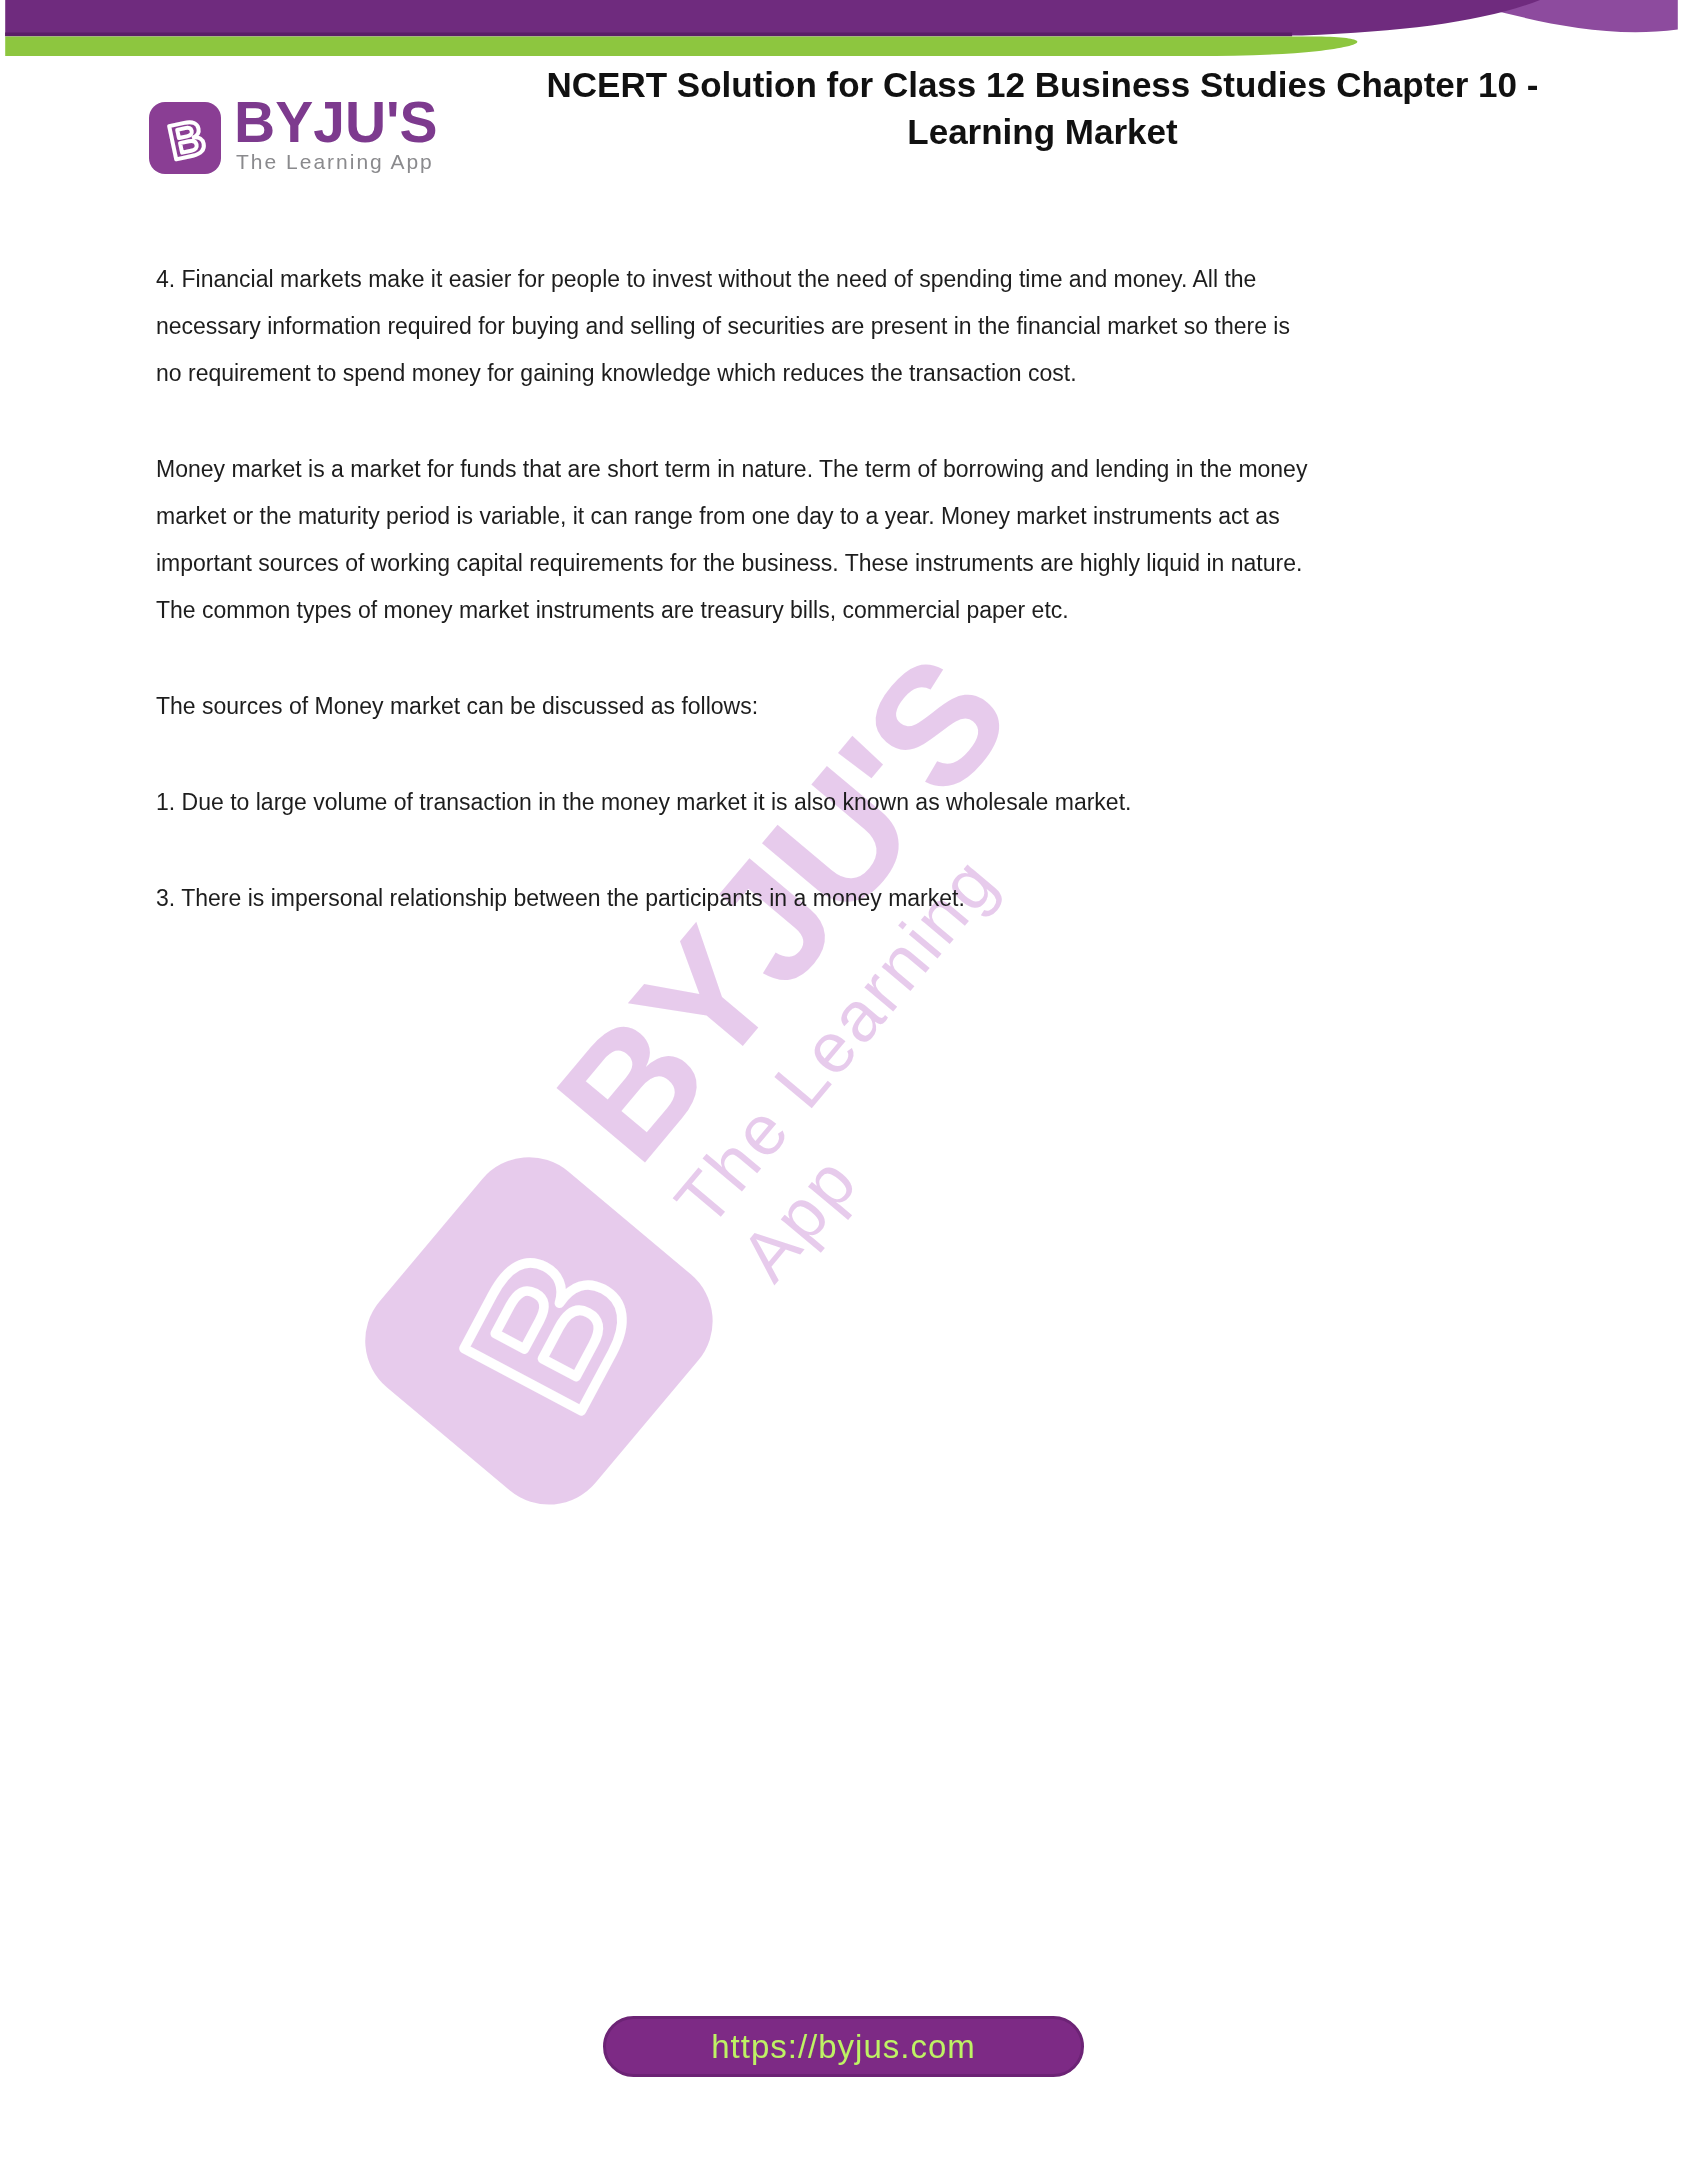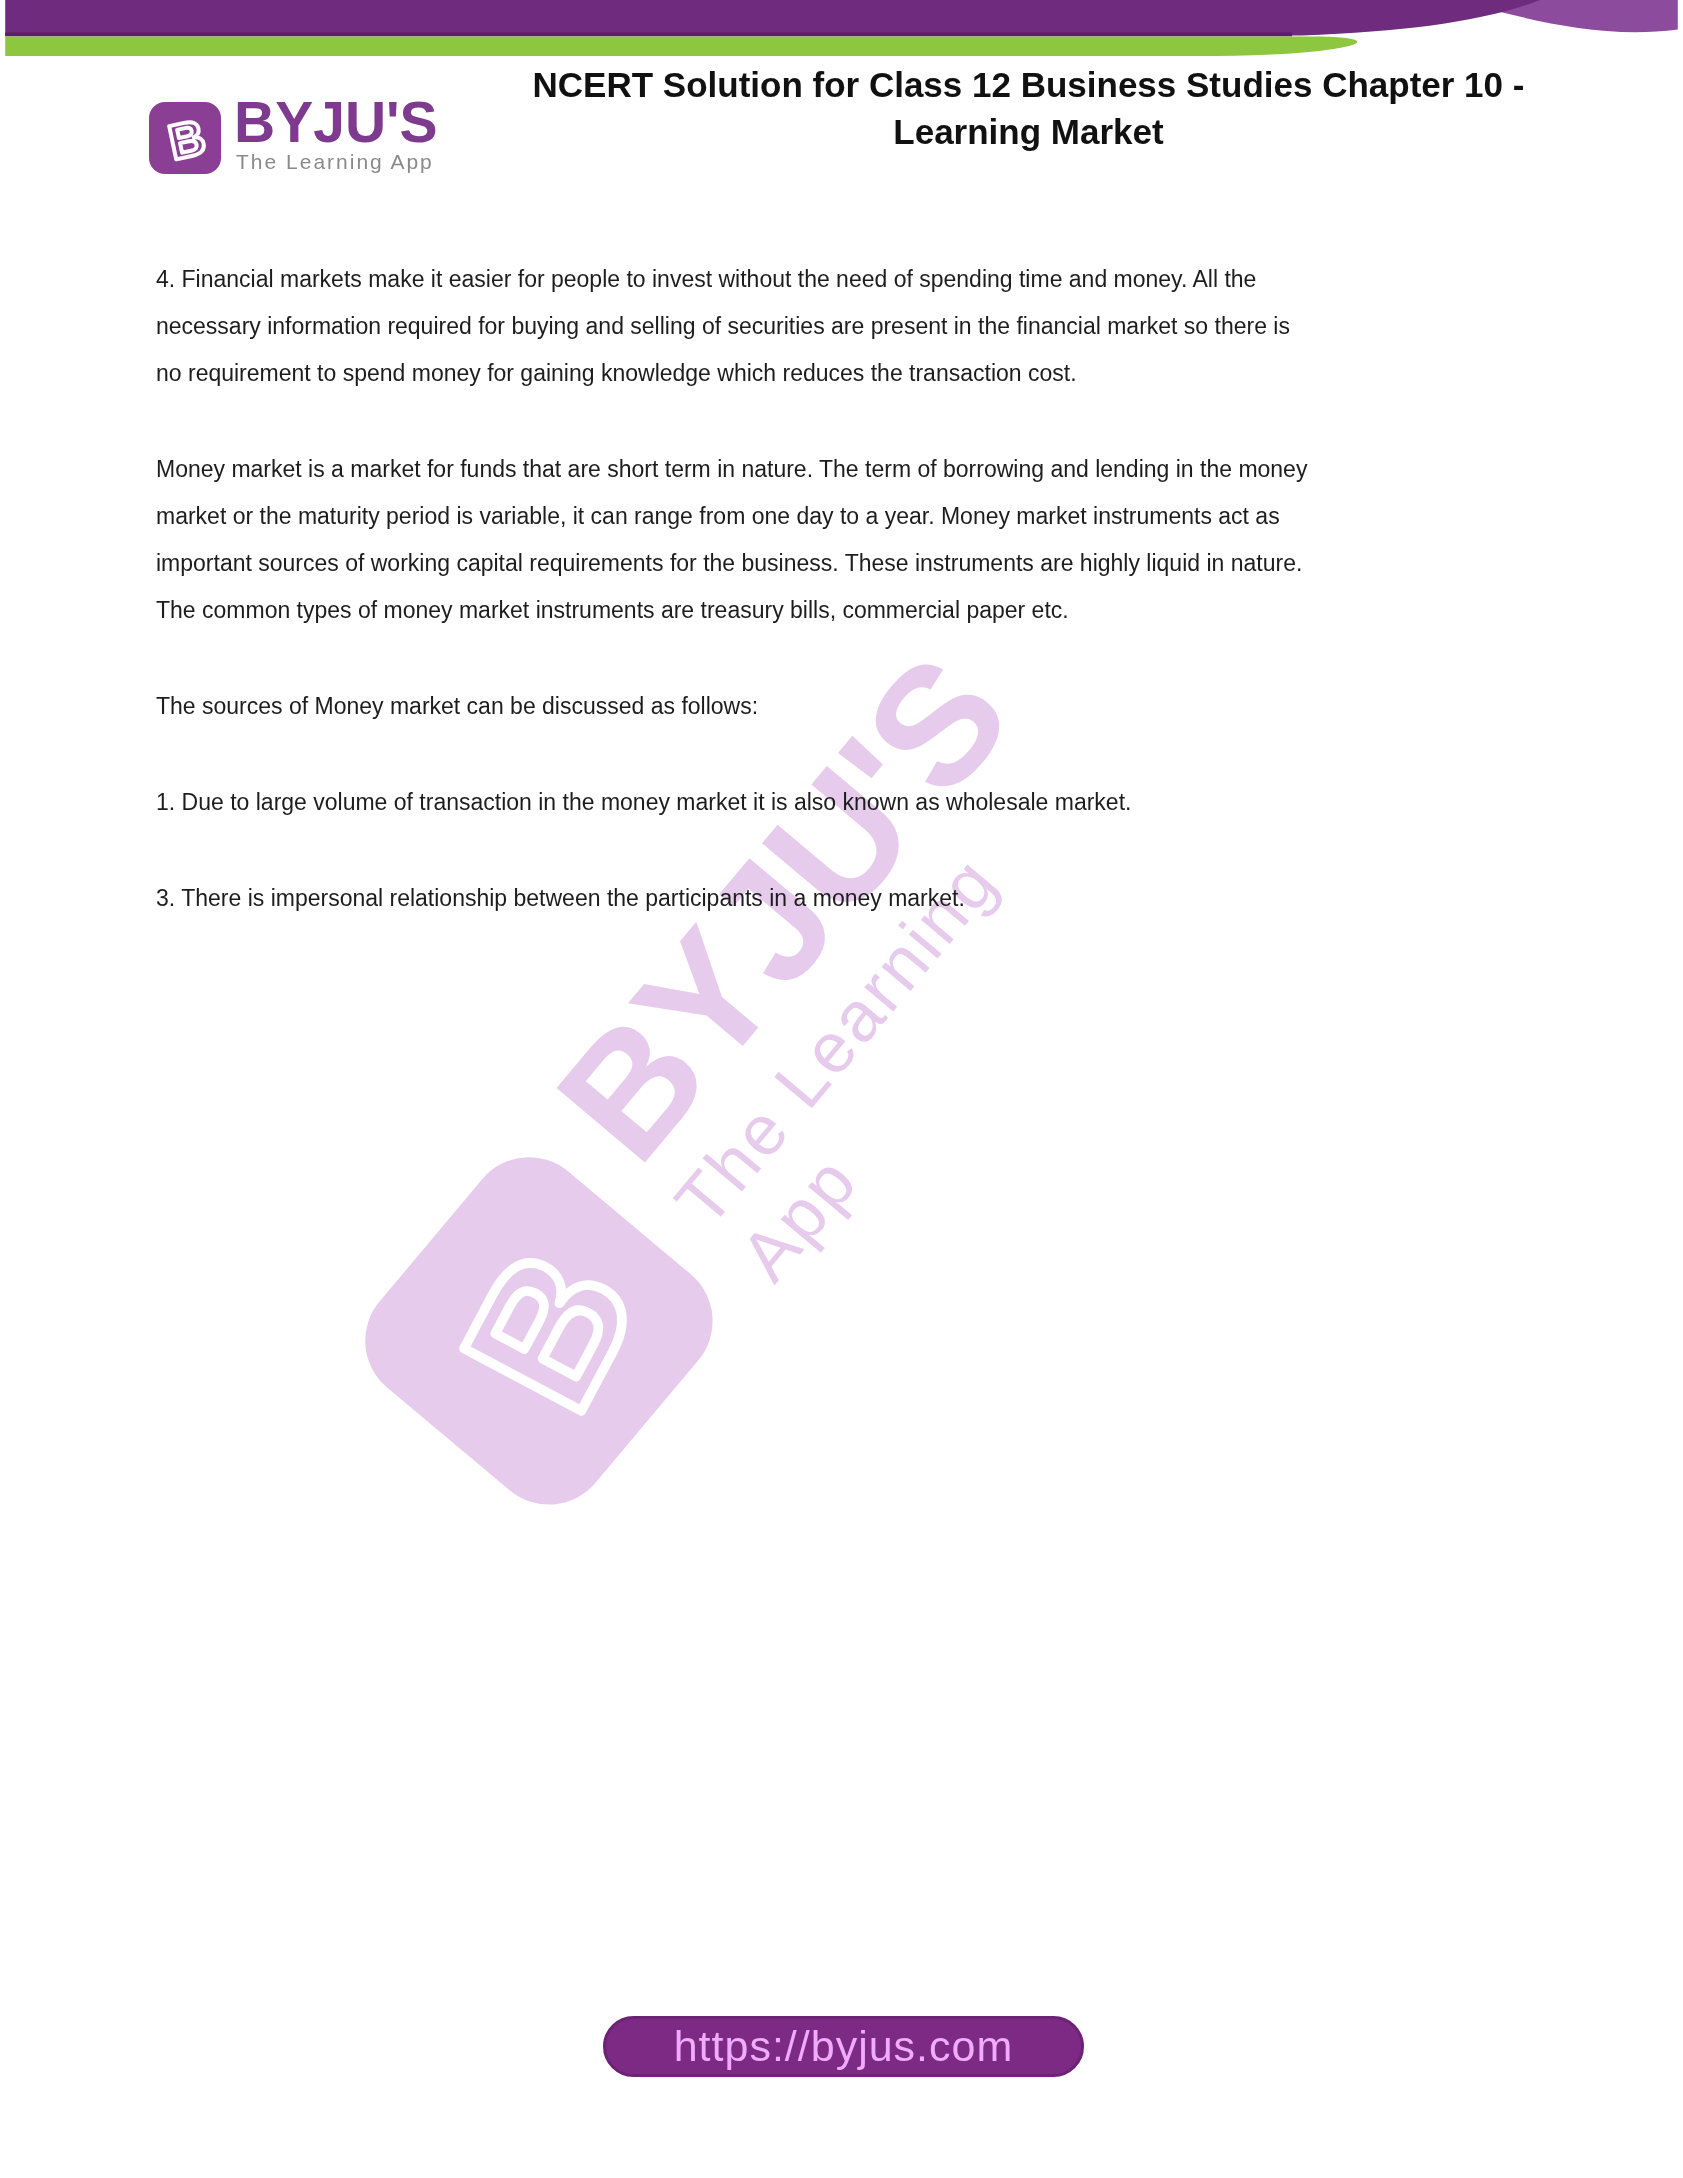--- a/index.html
+++ b/index.html
@@ -24,21 +24,21 @@
   .logo-wordmark{
     position:absolute;left:85px;top:-2px;
     font-size:57px;font-weight:bold;color:#7d3a8e;letter-spacing:0px;line-height:59px;
   }
   .logo-tagline{
     position:absolute;left:87px;top:55px;
     font-size:21px;color:#8a8a8d;letter-spacing:2px;line-height:24px;
   }
   
   .title{
-    position:absolute;left:396px;top:61px;width:1265px;
+    position:absolute;left:410px;top:61px;width:1265px;
     text-align:center;font-size:35px;font-weight:bold;line-height:47px;color:#111;
   }
   
   .content{
     position:absolute;left:156px;top:256px;width:1445px;z-index:2;
     font-size:23px;line-height:47px;color:#1d1d1d;
   }
   .content p{margin:0 0 49px 0;white-space:pre-line;}
   .content p.q-heading{font-weight:bold;margin-top:94px;margin-bottom:50px;}
   
@@ -58,21 +58,21 @@
   }
   .wm-tagline{
     font-size:71px;color:#a844bc;line-height:85px;letter-spacing:3px;
   }
   
   .footer-btn{
     position:absolute;left:603px;top:2016px;width:481px;height:61px;
     background:#7d2a85;border:3px solid #6c2375;border-radius:34px;
     box-sizing:border-box;
     display:flex;align-items:center;justify-content:center;
-    font-size:43px;color:#f0abfc;letter-spacing:1px;
+    font-size:33px;color:#bef264;letter-spacing:1px;
     text-decoration:none;cursor:pointer;
   }
 </style>
 </head>
 <body>
 
 <div class="page">
 
   <svg class="ribbon" viewBox="0 0 1700 62" xmlns="http://www.w3.org/2000/svg" aria-hidden="true">
     <path d="M1470,0 H1700 V30 C1615,41 1538,16 1470,0 Z" fill="#8d4b9e"></path>

